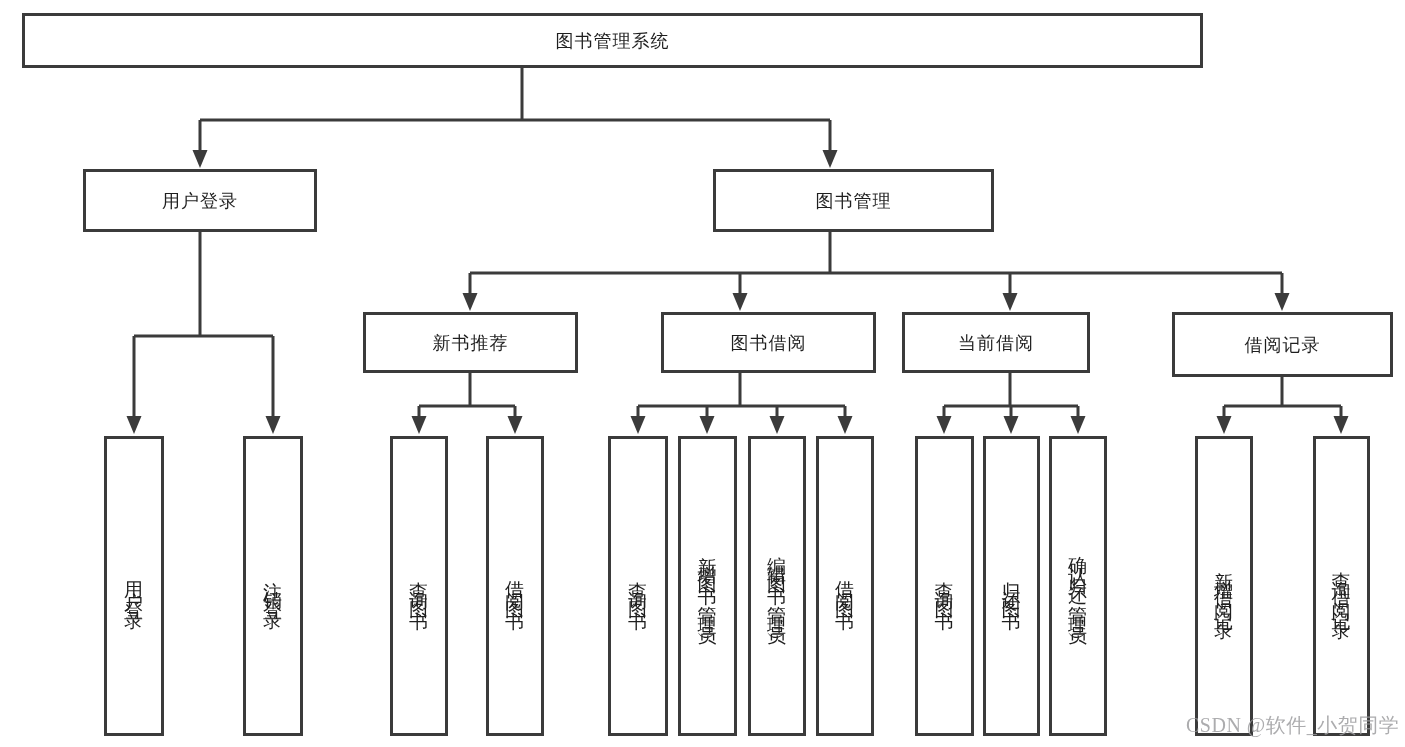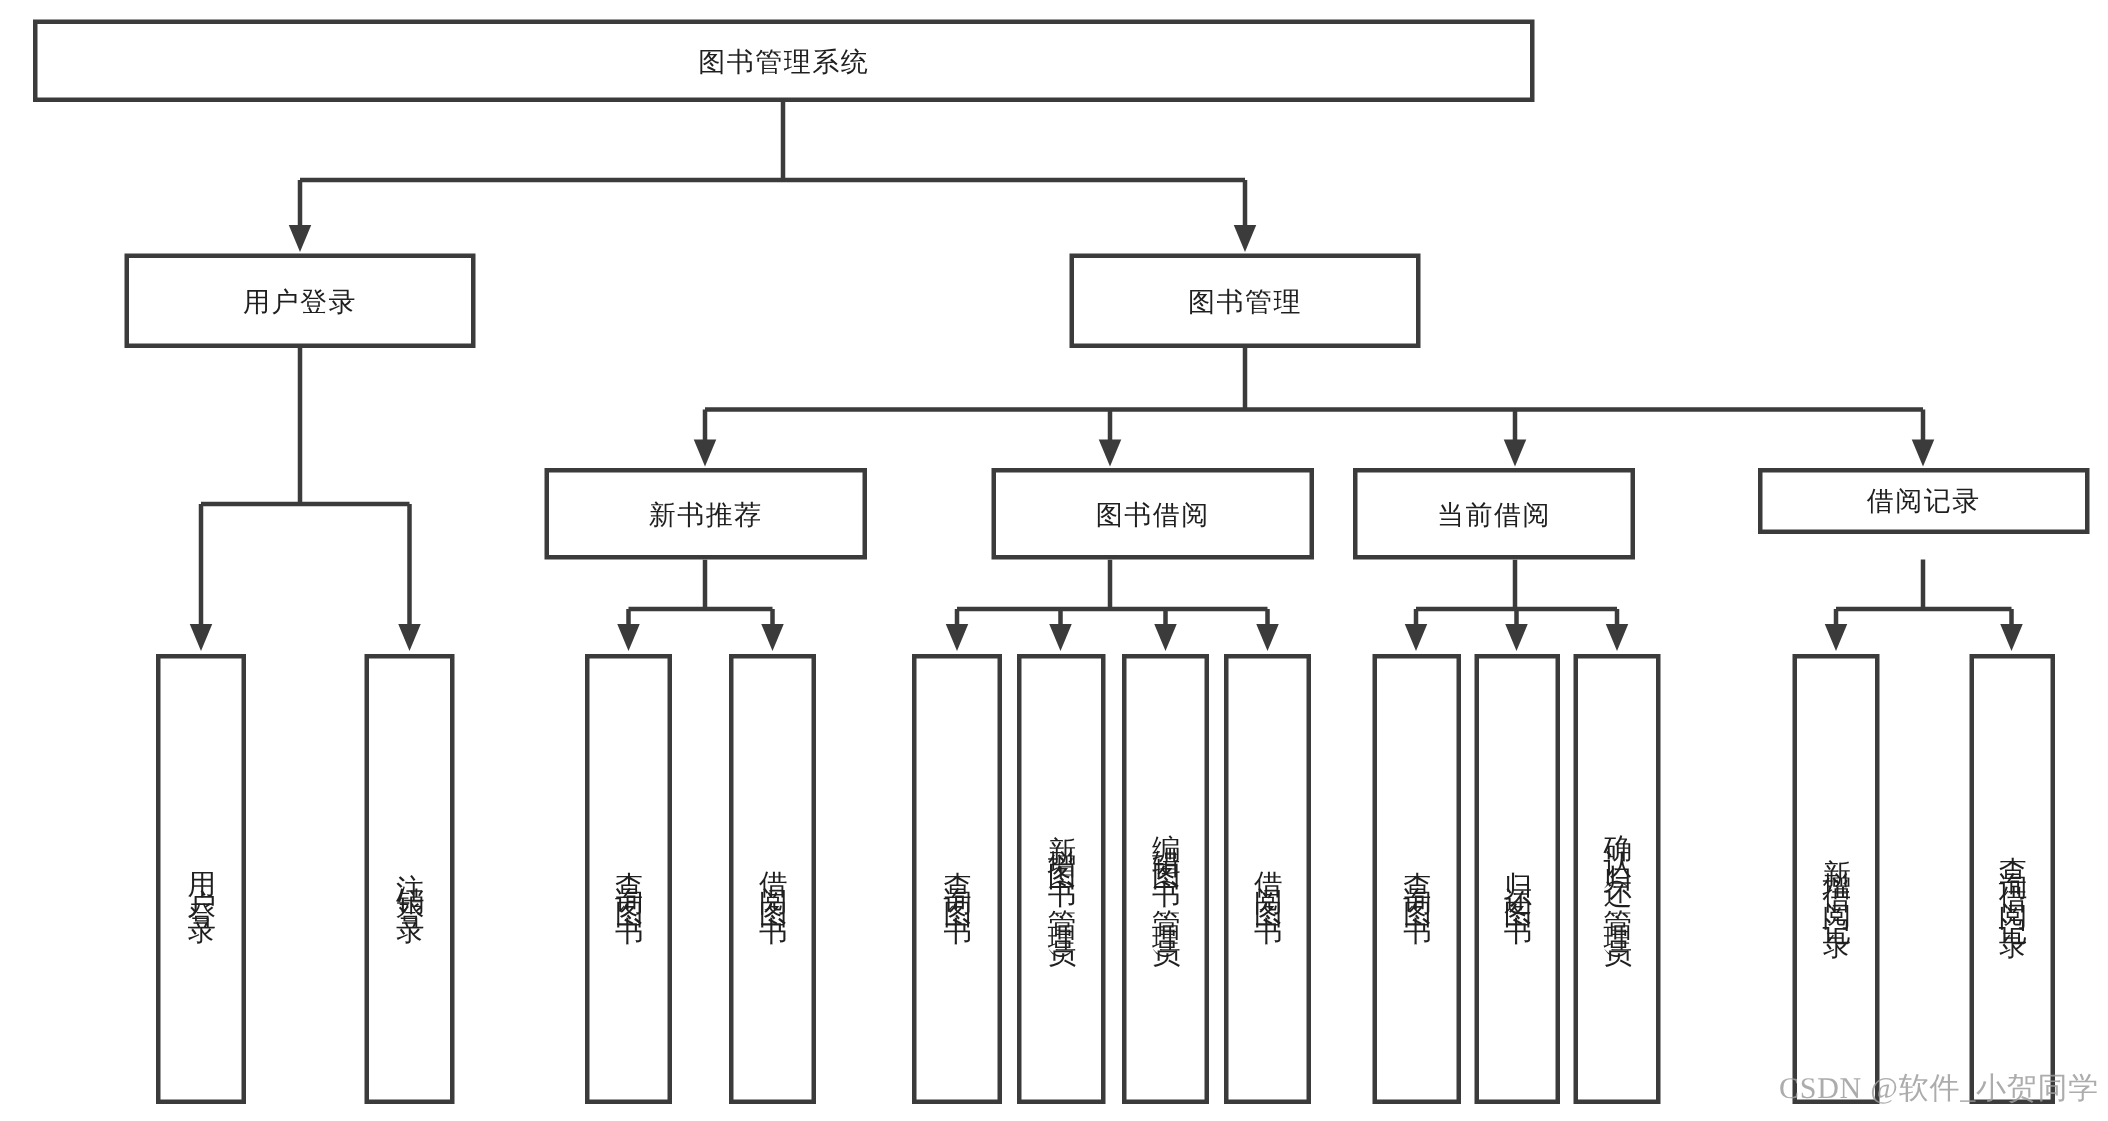--- a/index.html
+++ b/index.html
@@ -94,29 +94,29 @@
       <polygon points="769.5,416 784.5,416 777,434"></polygon>
       <polygon points="837.5,416 852.5,416 845,434"></polygon>
       <polygon points="936.5,416 951.5,416 944,434"></polygon>
       <polygon points="1003.5,416 1018.5,416 1011,434"></polygon>
       <polygon points="1070.5,416 1085.5,416 1078,434"></polygon>
       <polygon points="1216.5,416 1231.5,416 1224,434"></polygon>
       <polygon points="1333.5,416 1348.5,416 1341,434"></polygon>
     </g>
   </svg>
 
-  <div class="box hbox" style="left:22px; top:13px; width:1001px; height:55px;">图书管理系统</div>
+  <div class="box hbox" style="left:22px; top:13px; width:1181px; height:55px;">图书管理系统</div>
 
   <div class="box hbox" style="left:83px; top:169px; width:234px; height:63px;">用户登录</div>
-  <div class="box hbox" style="left:713px; top:169px; width:234px; height:63px;">图书管理</div>
+  <div class="box hbox" style="left:713px; top:169px; width:281px; height:63px;">图书管理</div>
 
   <div class="box hbox" style="left:363px; top:312px; width:215px; height:61px;">新书推荐</div>
   <div class="box hbox" style="left:633px; top:312px; width:215px; height:61px;margin-left:28px;">图书借阅</div>
   <div class="box hbox" style="left:902px; top:312px; width:188px; height:61px;">当前借阅</div>
-  <div class="box hbox" style="left:1172px; top:312px; width:221px; height:44px;">借阅记录</div>
+  <div class="box hbox" style="left:1172px; top:312px; width:221px; height:65px;">借阅记录</div>
 
   <div class="box leaf" style="left:104px; width:60px;">
     <span class="vtext">用户登录</span>
   </div>
   <div class="box leaf" style="left:243px; width:60px;">
     <span class="vtext">注销登录</span>
   </div>
 
   <div class="box leaf" style="left:390px; width:58px;">
     <span class="vtext">查询图书</span>

